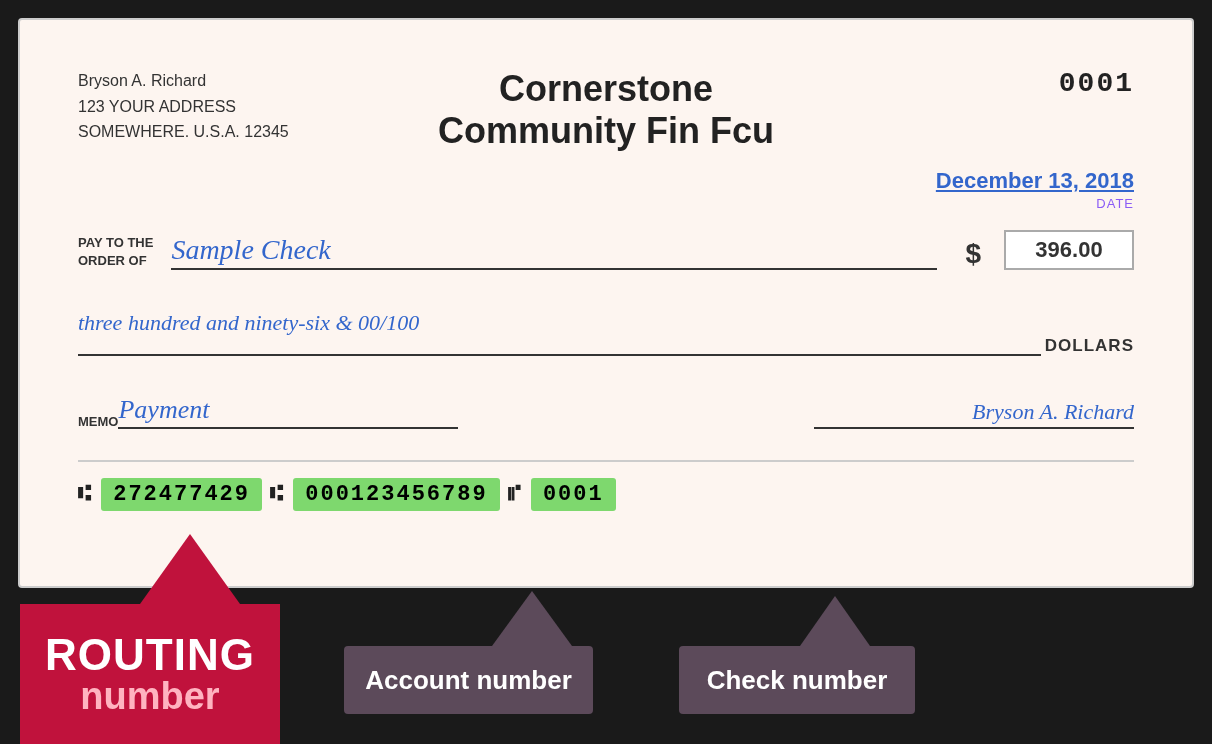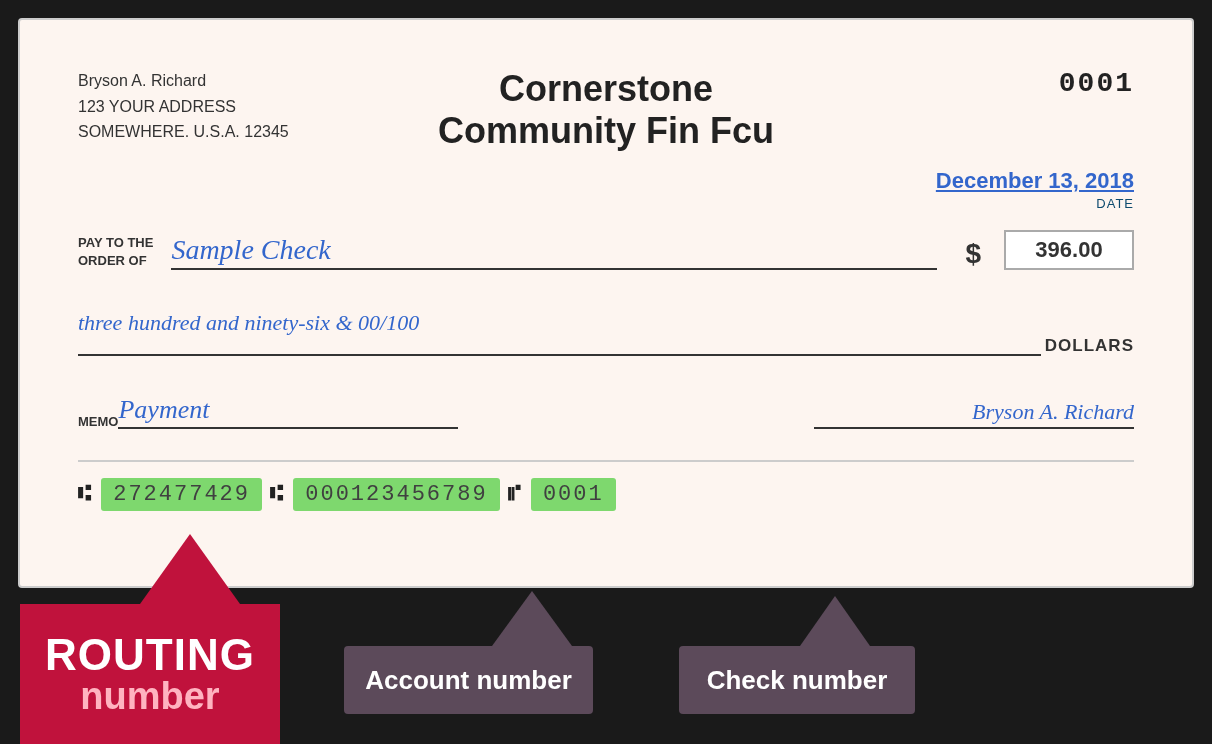--- a/index.html
+++ b/index.html
@@ -192,21 +192,21 @@
     .date-area .date-value {
       font-size: 22px;
       color: #3366cc;
       font-weight: 600;
       text-decoration: underline;
       display: block;
     }
 
     .date-area .date-label {
       font-size: 13px;
-      color: #0c4a6e;
+      color: #8b5cf6;
       letter-spacing: 1px;
       display: block;
       margin-top: 2px;
     }
 
     
     .pay-to-section {
       position: absolute;
       top: 210px;
       left: 58px;
@@ -344,22 +344,22 @@
       left: 58px;
       right: 58px;
       display: flex;
       align-items: center;
       gap: 8px;
     }
 
     .micr-text {
       font-family: 'Courier New', monospace;
       font-size: 22px;
-      font-weight: 400;
-      color: #404040;
+      font-weight: 700;
+      color: #000000;
       letter-spacing: 2px;
     }
 
     .micr-highlight-green {
       background: #7ed86e;
       padding: 4px 12px;
       border-radius: 3px;
     }
 
     .micr-separator {

